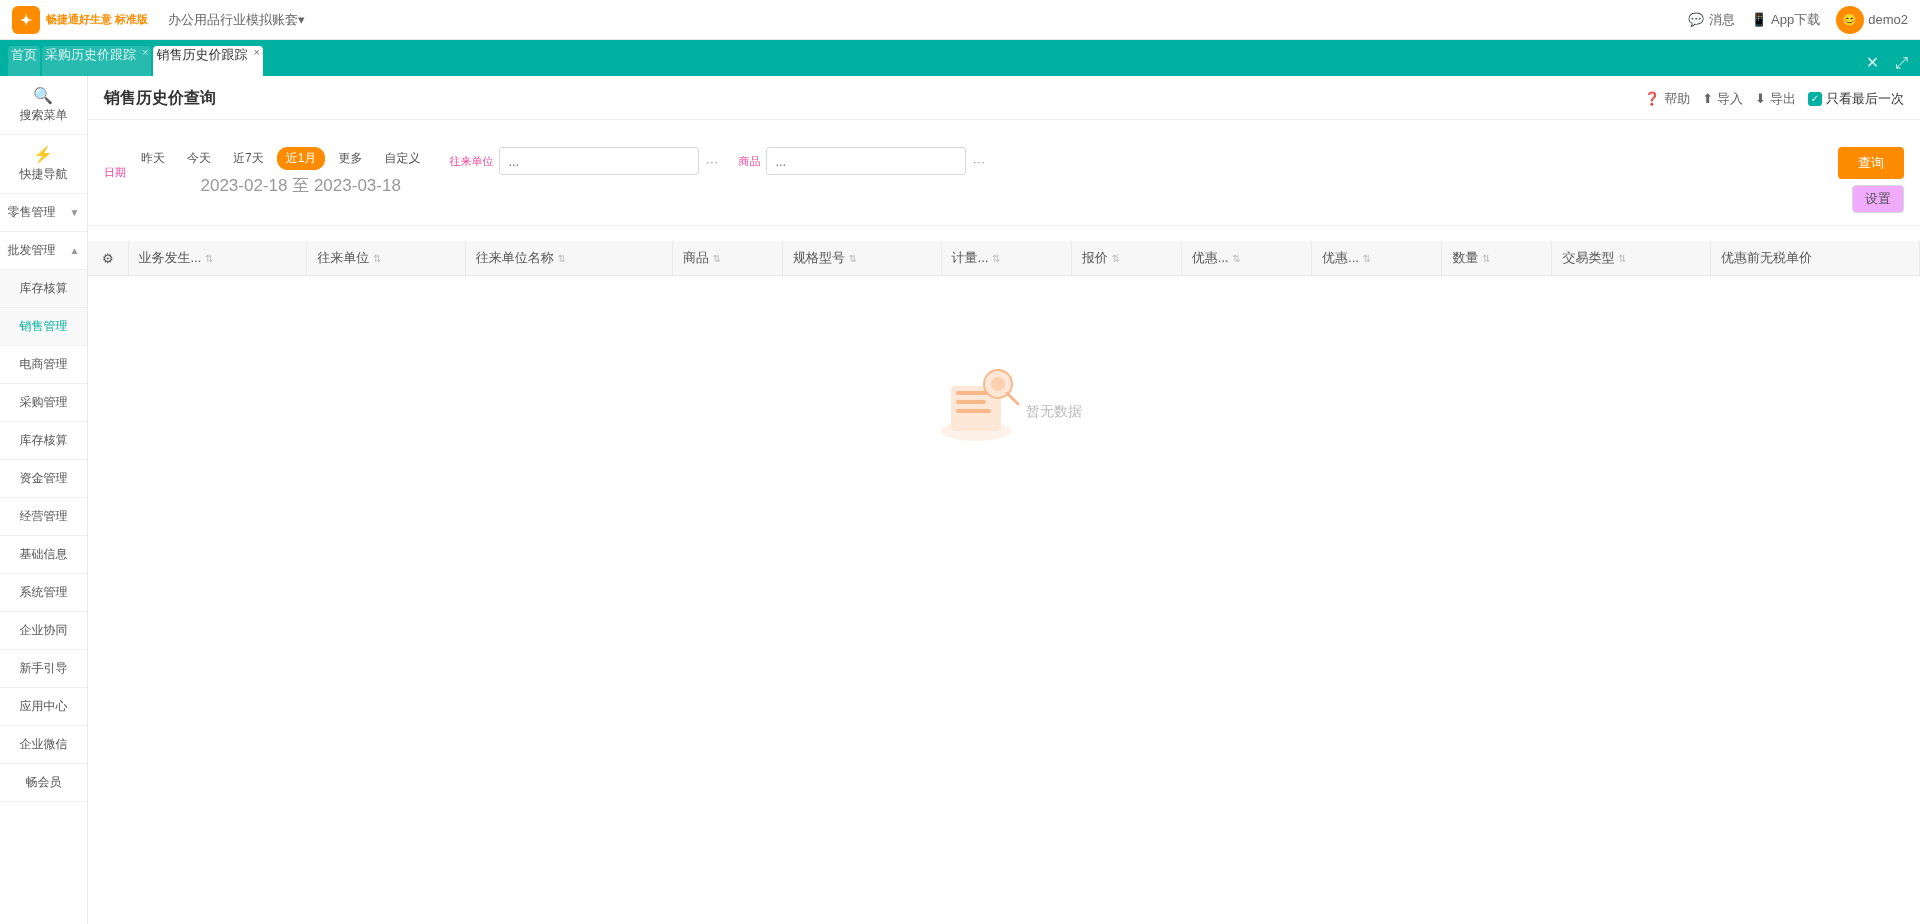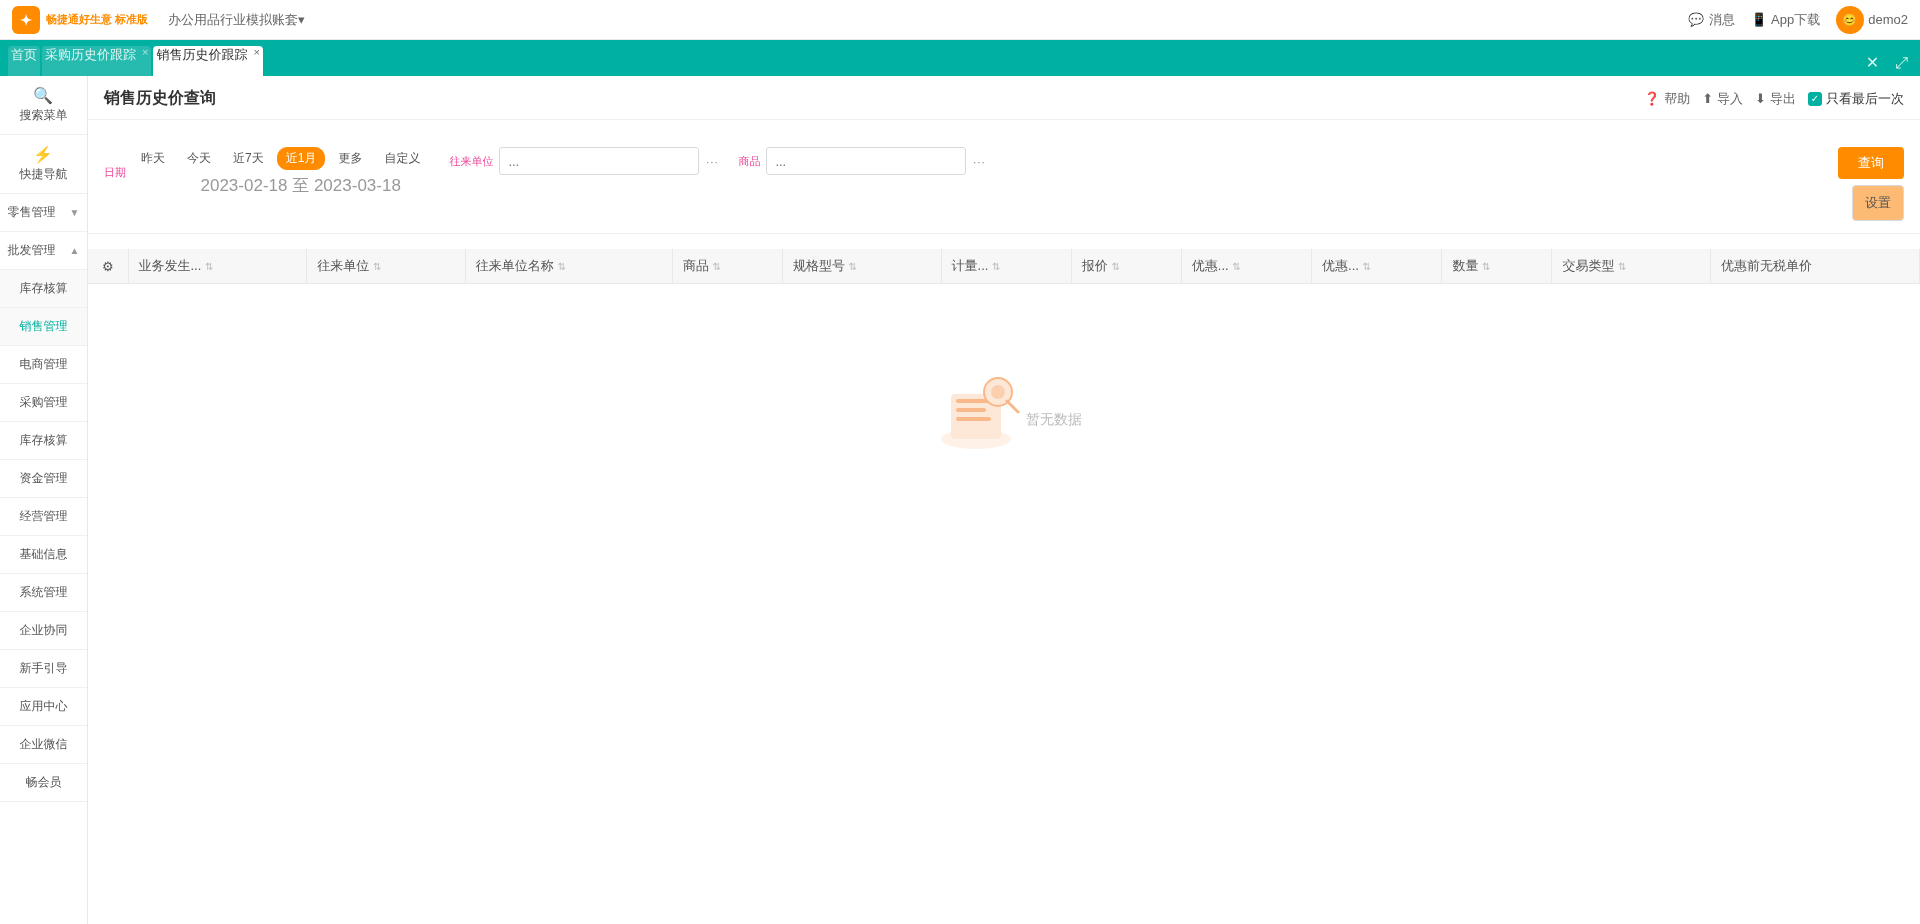--- a/index.html
+++ b/index.html
@@ -310,27 +310,27 @@
       color: white;
       border: none;
       padding: 6px 20px;
       border-radius: 4px;
       font-size: 13px;
       cursor: pointer;
       height: 32px;
     }
     .settings-btn {
       border: 1px solid #d9d9d9;
-      background: #fdba74;
+      background: #f0abfc;
       color: #555;
       padding: 4px 12px;
       border-radius: 4px;
       font-size: 13px;
       cursor: pointer;
-      height: 36px;
+      height: 28px;
     }
     .filter-right {
       margin-left: auto;
       display: flex;
       flex-direction: column;
       gap: 6px;
       align-items: flex-end;
     }
 
     

